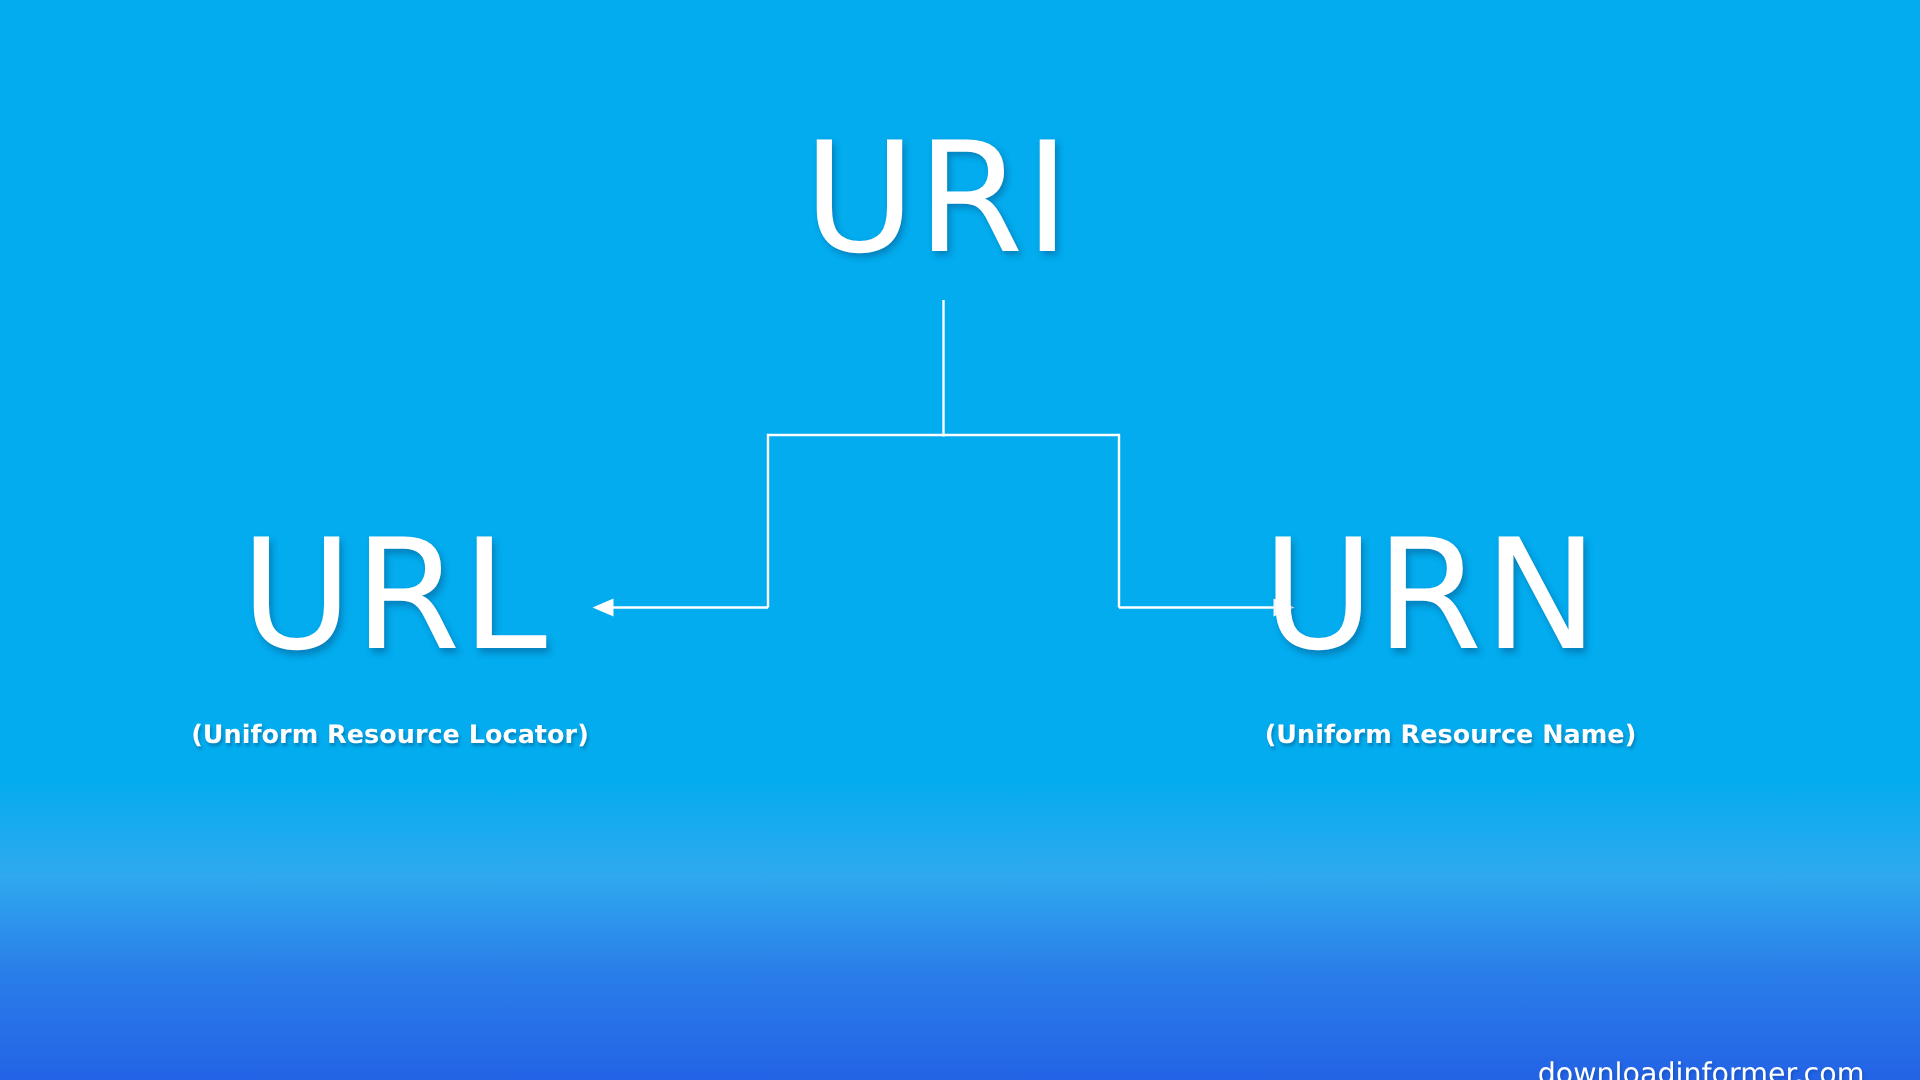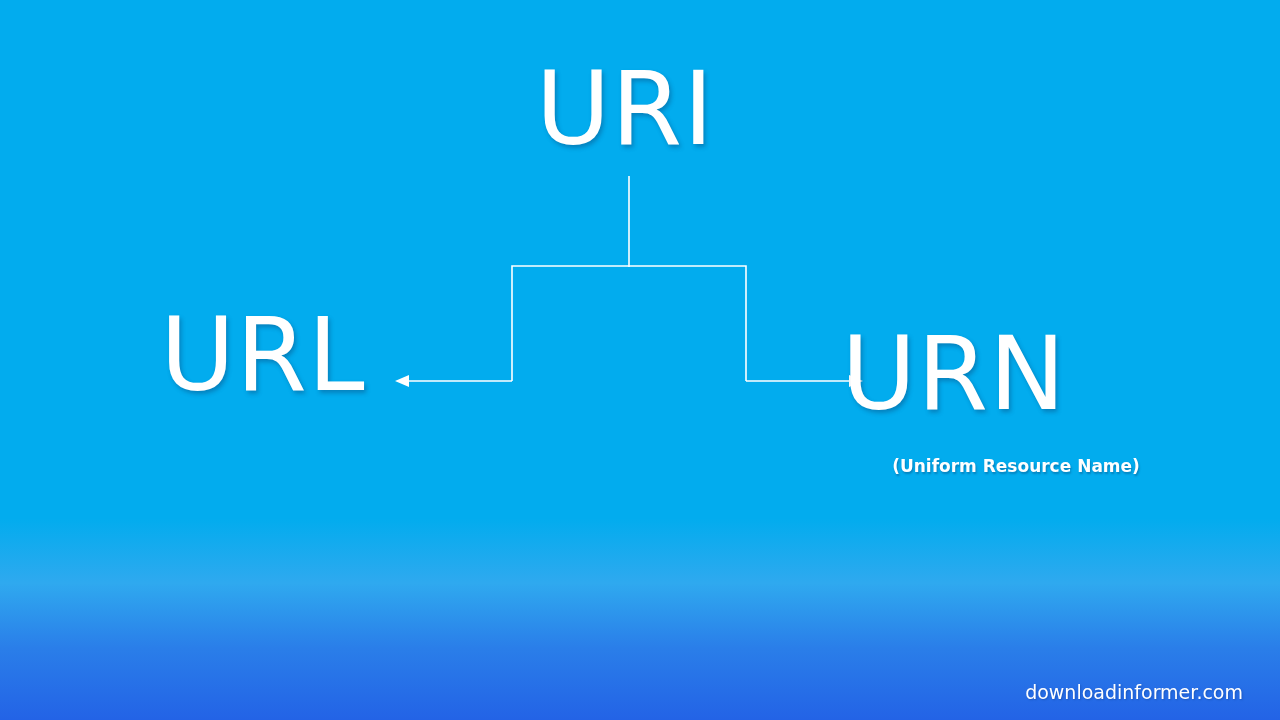--- a/index.html
+++ b/index.html
@@ -15,21 +15,21 @@
     font-family:"DejaVu Sans","Liberation Sans",sans-serif;
     background:linear-gradient(to bottom,
       var(--background-top) 0%,
       var(--background-top) 72%,
       var(--background-mid) 81%,
       #2A7EE9 90%,
       var(--background-bottom) 100%);
     position:relative;
     color:var(--text);
   }
-  .canvas{position:absolute;inset:0;}
+  .canvas{position:absolute;inset:0;margin-top:24px;}
   .abbr{
     position:absolute;
     transform:translateX(-50%);
     font-size:102px;
     font-weight:500;
     line-height:1;
     color:var(--text);
     text-shadow:2px 3px 4px rgba(10,60,110,0.38);
     letter-spacing:1px;
     white-space:nowrap;
@@ -38,24 +38,24 @@
     position:absolute;
     transform:translateX(-50%);
     font-size:17px;
     font-weight:600;
     color:var(--text);
     text-shadow:1px 2px 2px rgba(10,60,110,0.38);
     white-space:nowrap;
   }
   .abbr-uri{left:625px;top:58px;}
   .full-uri{left:836px;top:121px;transform:none;left:726px;}
-  .abbr-url{left:263px;top:304px;text-align:right;}
+  .abbr-url{left:263px;top:323px;text-align:right;}
   .full-url{left:260px;top:456px;}
   .abbr-urn{left:954px;top:323px;}
-  .full-urn{left:1016px;top:456px;}
+  .full-urn{left:967px;top:456px;}
   svg.connector{position:absolute;left:0;top:0;width:1280px;height:720px;pointer-events:none;}
   svg.connector line, svg.connector path{
     stroke:var(--connector);
     stroke-width:1.6;
     fill:none;
   }
   svg.connector polygon{fill:var(--connector);stroke:none;}
   .watermark{
     position:absolute;
     right:37px;
@@ -77,19 +77,20 @@
     <path d="M512 381 L512 266 L746 266 L746 381"></path>
     <line x1="512" y1="381" x2="408" y2="381"></line>
     <polygon points="395,381 409,375 409,387"></polygon>
     <line x1="746" y1="381" x2="850" y2="381"></line>
     <polygon points="863,381 849,375 849,387"></polygon>
   </svg>
 
   <div class="abbr abbr-uri">URI</div>
 
   <div class="abbr abbr-url">URL</div>
+  <div class="fullname full-url">(Uniform Resource Locator)</div>
 
   <div class="abbr abbr-urn">URN</div>
   <div class="fullname full-urn">(Uniform Resource Name)</div>
 
   <div class="watermark">downloadinformer.com</div>
 
 </div>
 
 </body></html>

